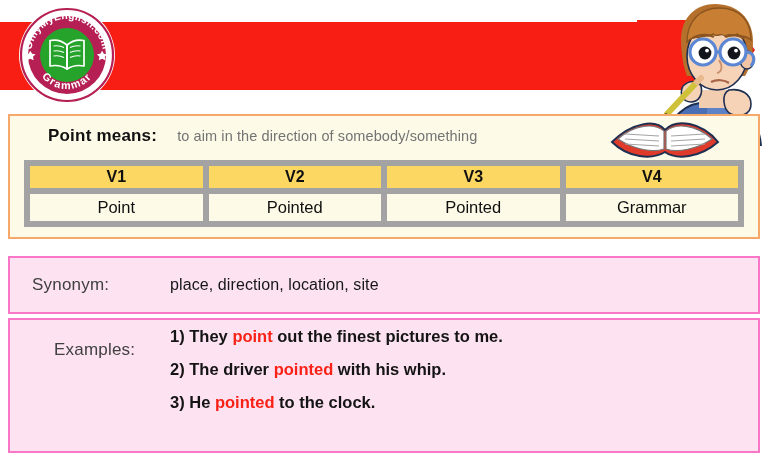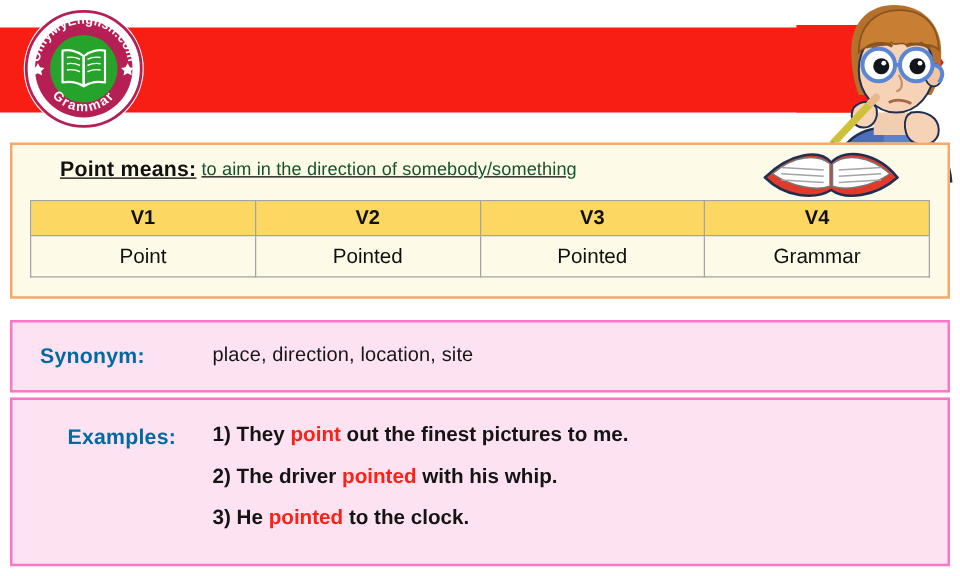--- a/index.html
+++ b/index.html
@@ -63,51 +63,50 @@
   }
   .student svg { display: block; width: 131px; height: 148px; }
 
   
   .panel-verb {
     position: absolute;
     left: 8px; top: 114px;
     width: 752px; height: 125px;
     background: #fdfbe8;
     border: 2px solid #f5a86a;
-    text-decoration: underline;
   }
   .meaning-row {
     position: relative;
     height: 40px;
     display: flex;
     align-items: center;
     padding-left: 38px;
   }
   .meaning-label {
     font-size: 17px;
     font-weight: bold;
     color: #111111;
     letter-spacing: 0.2px;
   }
   .meaning-text {
     font-size: 14.5px;
-    color: #14532d;
-    margin-left: 4px;
+    color: #737373;
+    margin-left: 20px;
     letter-spacing: 0.1px;
   }
 
   .vtable {
     position: absolute;
     left: 14px; top: 44px;
     width: 720px;
     border-collapse: collapse;
     table-layout: fixed;
   }
   .vtable th, .vtable td {
-    border: 1px solid #a3a3a3;
+    border: 6px solid #a3a3a3;
     text-align: center;
     font-size: 16px;
     color: #101010;
   }
   .vtable th {
     background: #fcd862;
     height: 28px;
     font-weight: bold;
   }
   .vtable td {
@@ -135,33 +134,33 @@
     border: 2px solid #f977c6;
     display: flex;
   }
   .panel-syn { top: 256px; height: 58px; align-items: center; }
   .panel-ex  { top: 318px; height: 135px; align-items: flex-start; }
 
   .pink-label {
     width: 160px;
     flex: 0 0 160px;
     font-size: 17px;
-    font-weight: bold;
-    color: #0369a1;
+    font-weight: normal;
+    color: #404040;
     padding-left: 22px;
     letter-spacing: 0.2px;
   }
   .panel-ex .pink-label { padding-top: 20px; padding-left: 44px; }
   .pink-body { flex: 1 1 auto; }
   .syn-text {
     font-size: 16px;
     color: #161616;
     letter-spacing: 0.1px;
   }
-  .ex-list { padding-top: 12px; }
+  .ex-list { padding-top: 0; }
   .ex-item {
     font-size: 16.5px;
     font-weight: bold;
     color: #141414;
     line-height: 33px;
     white-space: nowrap;
   }
   .hl { color: #fa2116; }
 </style>
 </head>

